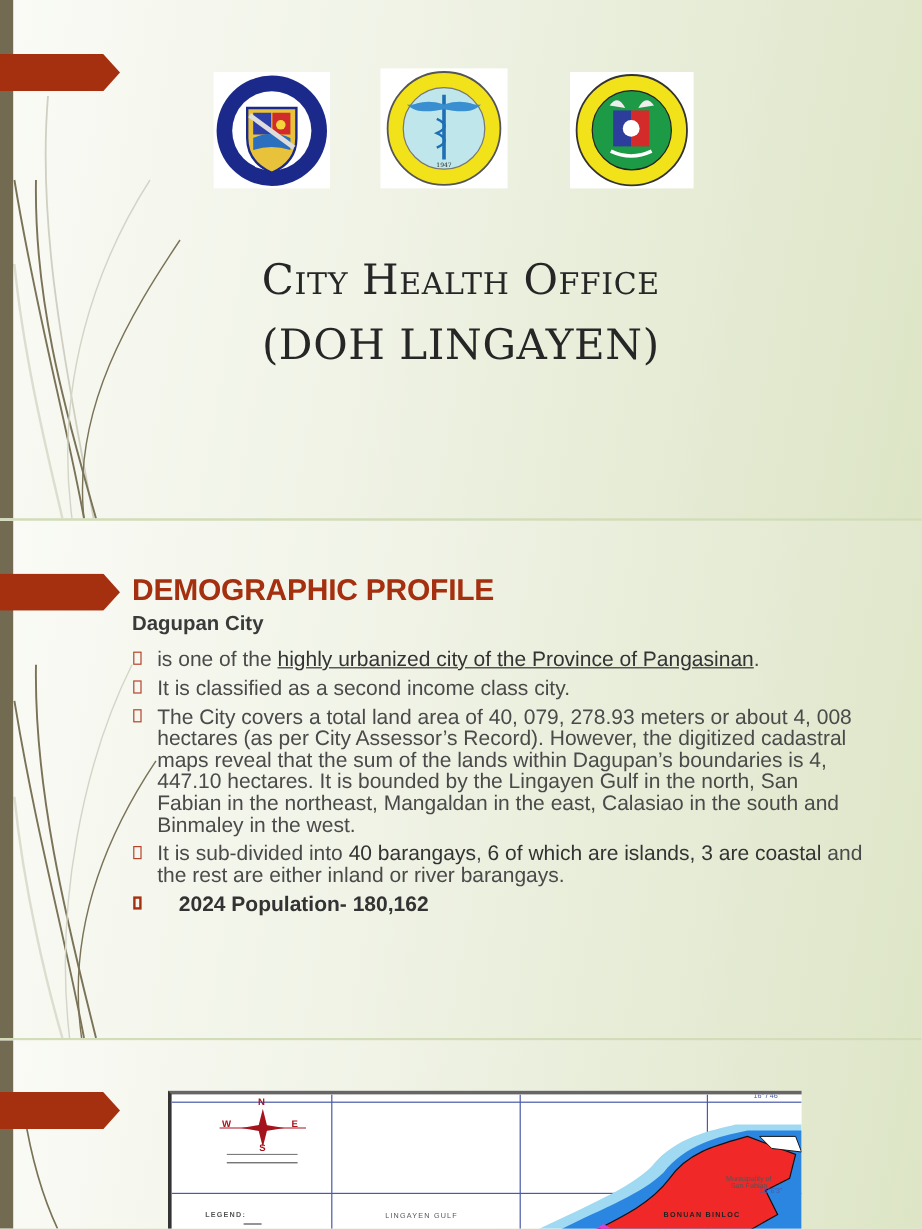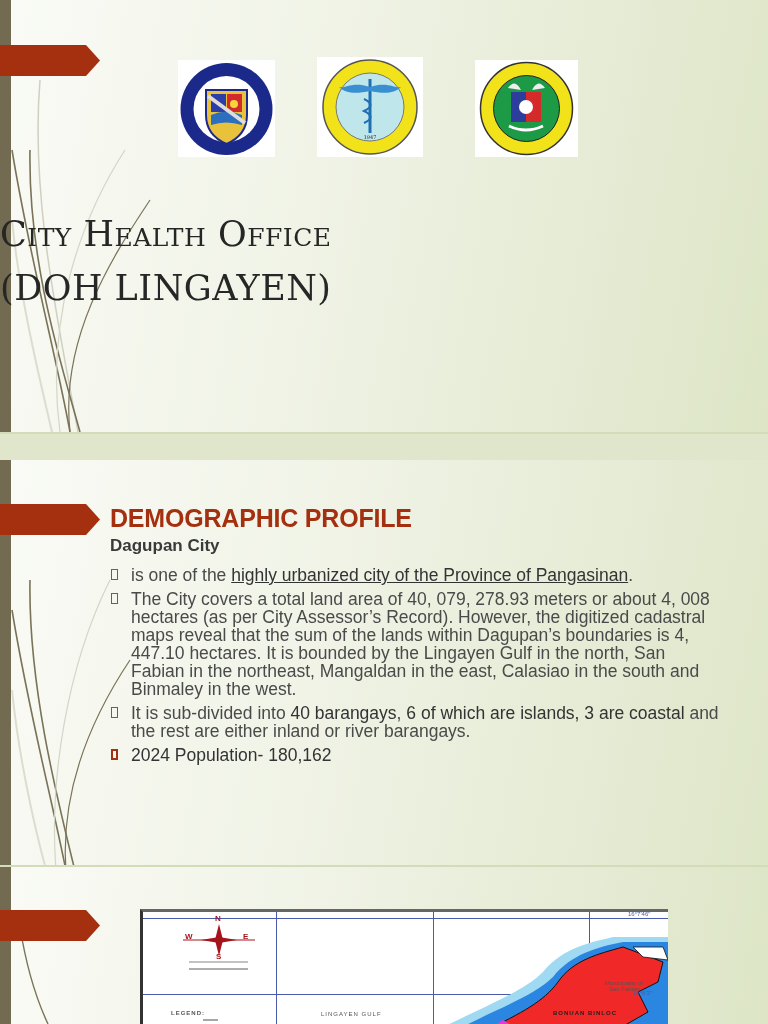--- a/index.html
+++ b/index.html
@@ -7,38 +7,38 @@
     width: 768px; height: 1024px; overflow: hidden;
     background: #dfe6cc;
     font-family: "DejaVu Sans", sans-serif;
     position: relative;
   }
   .slide {
     position: absolute; left: 0; width: 768px; overflow: hidden;
     background: linear-gradient(100deg, #fafbf6 0%, #f0f3e6 40%, #e5ebd4 75%, #dde5c6 100%);
   }
   #slide1 { top: 0; height: 432px; }
-  #slide2 { top: 460px; height: 555px; }
+  #slide2 { top: 434px; height: 555px; }
   #slide3 { top: 867px; height: 157px; }
   .slide-divider { position: absolute; left: 0; width: 768px; height: 2px; background: #d2dcb8; }
   .left-bar { position: absolute; left: 0; top: 0; width: 11px; height: 100%; background: #726b52; }
   .banner {
     position: absolute; left: 0; width: 100px; height: 31px;
     background: #a5300f;
     clip-path: polygon(0 0, 86px 0, 100px 50%, 86px 100%, 0 100%);
   }
   .deco { position: absolute; left: 0; top: 0; pointer-events: none; }
 
   
   .logo { position: absolute; top: 57px; height: 100px; background: #fff; }
   #logo-city { left: 178px; width: 97px; top: 60px; height: 97px; }
   #logo-cho { left: 317px; width: 106px; top: 57px; height: 100px; }
   #logo-doh { left: 475px; width: 103px; top: 60px; height: 97px; }
   .title {
-    position: absolute; left: 0; width: 768px; 
+    position: absolute; left: 0; width: 768px; text-align: center;
     font-family: "DejaVu Serif", serif; color: #262626;
     font-size: 35px; letter-spacing: 0.5px; font-variant: small-caps;
   }
   #title-line1 { top: 214px; }
   #title-line2 { top: 268px; }
 
   
   .s2 { position: absolute; left: 0; top: 0; width: 768px; height: 100%; }
   .heading-red {
     position: absolute; left: 110px; top: 44px;
@@ -57,21 +57,21 @@
     font-size: 17.5px; line-height: 18px;
   }
   .bullets li { position: relative; padding-left: 21px; margin-bottom: 6px; }
   .bullet-mark {
     position: absolute; left: 1px; top: 3px; width: 7px; height: 11px;
     border: 1.3px solid #b5432a; box-sizing: border-box;
   }
   .bullet-mark.bold { border-width: 2px; border-color: #a5300f; }
   .b { font-weight: normal; color: #333; }
   .u { text-decoration: underline; }
-  .pop { font-weight: normal; color: #333; }
+  .pop { font-weight: bold; color: #333; margin-left: 18px; }
 
   
   .map {
     position: absolute; left: 140px; top: 42px; width: 525px; height: 120px;
     background: #ffffff; border-top: 3px solid #666; border-left: 3px solid #333;
     overflow: hidden;
   }
   .grid-v { position: absolute; top: 0; width: 1px; height: 100%; background: #4a5aa8; }
   .grid-h { position: absolute; left: 0; height: 1px; width: 100%; background: #4a5aa8; }
   .map-text { position: absolute; font-family: "Liberation Sans", sans-serif; font-size: 6px; color: #555; letter-spacing: 1px; }
@@ -148,20 +148,24 @@
     <div class="heading-red">DEMOGRAPHIC PROFILE</div>
     <div class="subheading">Dagupan City</div>
 
     <ul class="bullets">
       <li>
         <span class="bullet-mark"></span>
         <span>is one of the </span><span class="b u">highly urbanized city of the Province of Pangasinan</span><span>.</span>
       </li>
       <li>
         <span class="bullet-mark"></span>
+        <span>It is classified as a second income class city.</span>
+      </li>
+      <li>
+        <span class="bullet-mark"></span>
         <span>The City covers a total land area of 40, 079, 278.93 meters or about 4, 008 hectares (as per City Assessor’s Record). However, the digitized cadastral maps reveal that the sum of the lands within Dagupan’s boundaries is 4, 447.10 hectares. It is bounded by the Lingayen Gulf in the north, San Fabian in the northeast, Mangaldan in the east, Calasiao in the south and Binmaley in the west.</span>
       </li>
       <li>
         <span class="bullet-mark"></span>
         <span>It is sub-divided into </span><span class="b">40 barangays</span><span>, </span><span class="b">6 of which are islands, 3 are coastal</span><span> and the rest are either inland or river barangays.</span>
       </li>
       <li>
         <span class="bullet-mark bold"></span>
         <span class="pop">2024 Population- 180,162</span>
       </li>

